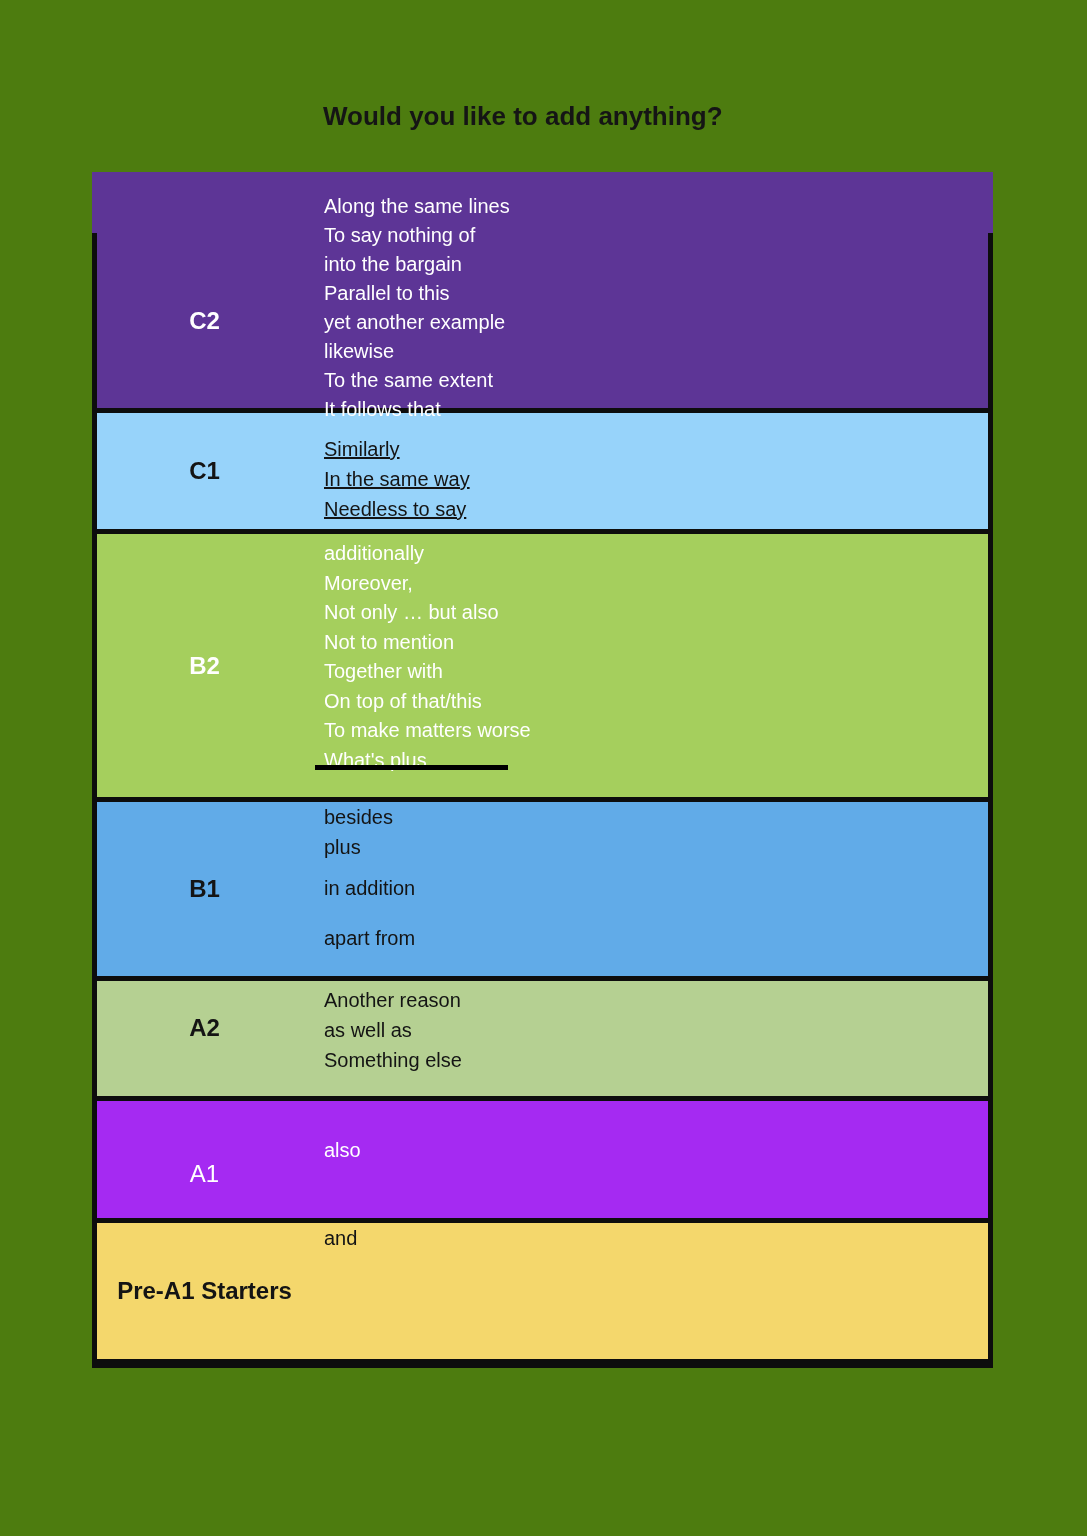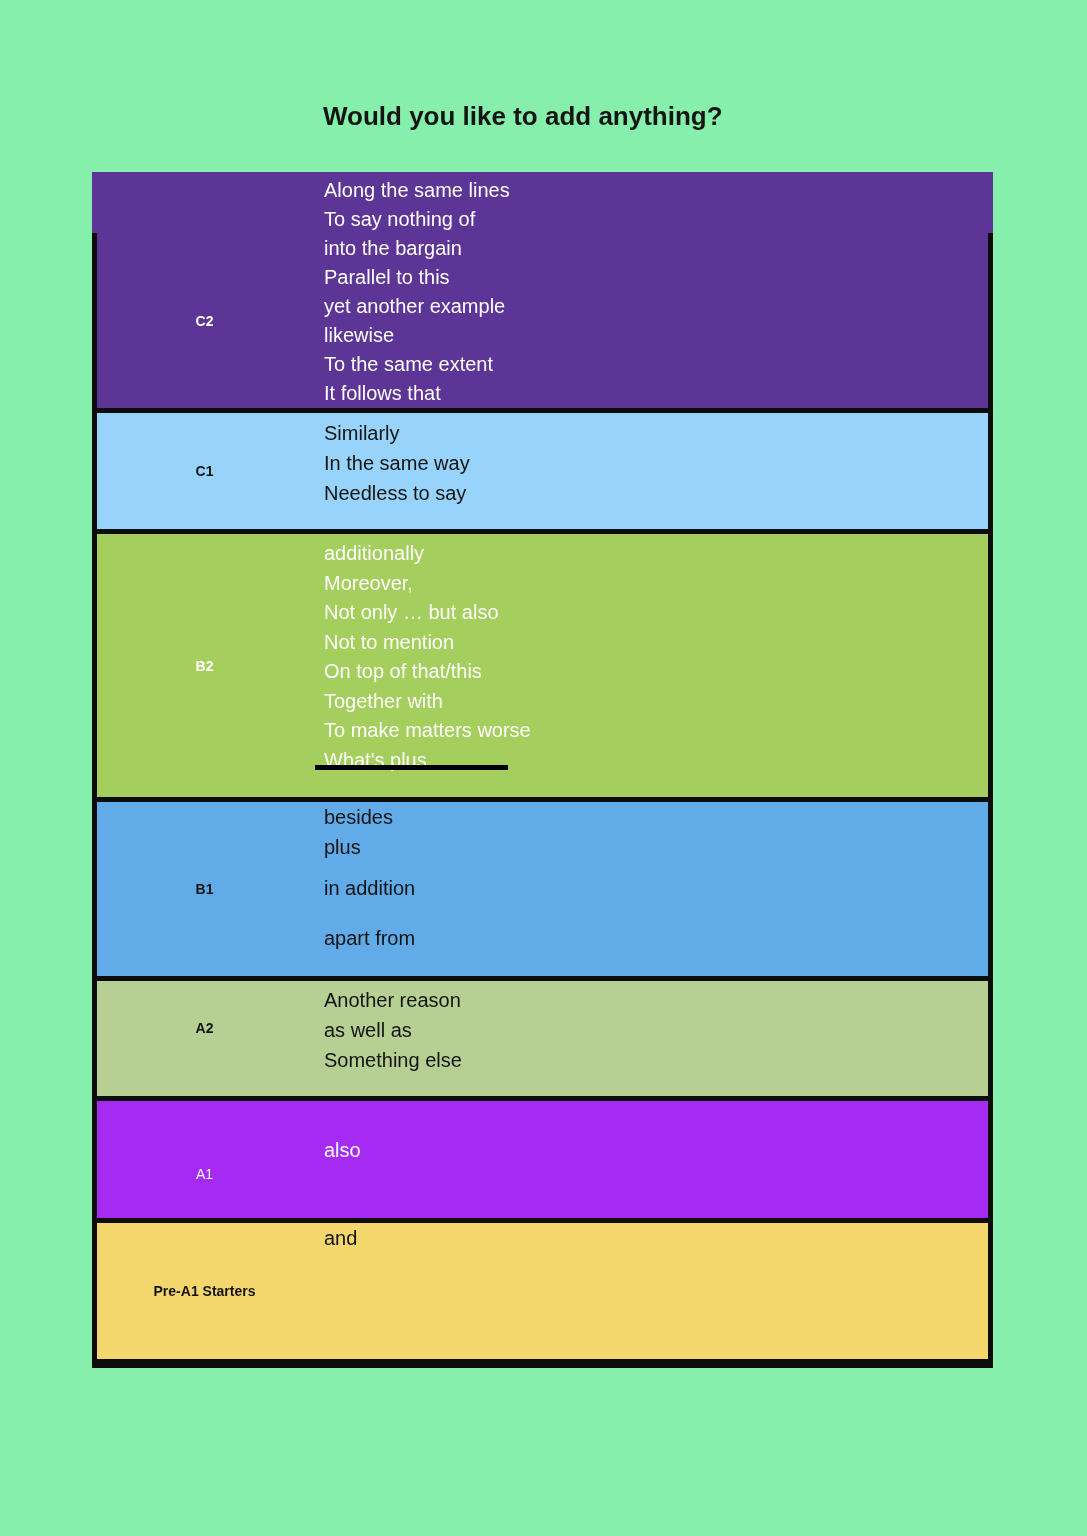--- a/index.html
+++ b/index.html
@@ -1,44 +1,44 @@
 <!DOCTYPE html>
 <html><head>
 <meta charset="utf-8">
 <style>
   html,body{margin:0;padding:0;}
   body{background:#ffffff;font-family:"Liberation Sans", sans-serif;}
-  .page{position:relative;width:1087px;height:1536px;background:#86efac;overflow:hidden;}
+  .page{position:relative;width:1087px;height:1536px;background:#4d7c0f;overflow:hidden;}
 
   .doc-title{position:absolute;left:323px;top:101px;font-size:26px;font-weight:bold;color:#151515;letter-spacing:0;}
 
   .band-table{position:absolute;left:92px;top:172px;width:901px;}
   .frame-edge{position:absolute;top:61px;bottom:0;width:5px;background:#0d0d0d;z-index:6;}
   .frame-left{left:0;}
   .frame-right{right:0;}
 
   .row{display:flex;border-bottom:5px solid #0d0d0d;box-sizing:content-box;}
-  .label-cell{width:225px;display:flex;align-items:center;justify-content:center;font-size:14px;font-weight:bold;}
+  .label-cell{width:225px;display:flex;align-items:center;justify-content:center;font-size:24px;font-weight:bold;}
   .phrases{flex:1;position:relative;padding-left:7px;font-size:20px;}
   .phrase{white-space:pre;}
 
   .row-c2{background:#5d3596;color:#ffffff;height:236px;}
   .row-c1{background:#97d3fa;color:#141414;height:116px;}
   .row-b2{background:#a5cf5d;color:#ffffff;height:263px;}
   .row-b1{background:#61abe8;color:#141414;height:174px;}
   .row-a2{background:#b5d092;color:#141414;height:115px;}
   .row-a1{background:#a52af2;color:#ffffff;height:117px;}
   .row-prea1{background:#f4d76c;color:#141414;height:136px;border-bottom-width:9px;}
 
   .row-c2 .label-cell{padding-top:61px;}
   .row-a2 .label-cell{padding-bottom:22px;}
   .row-a1 .label-cell{font-weight:normal;padding-top:28px;}
 
-  .row-c2 .phrases{padding-top:4px;line-height:29px;}
-  .row-c1 .phrases{padding-top:5px;line-height:30px;}
+  .row-c2 .phrases{padding-top:20px;line-height:29px;}
+  .row-c1 .phrases{padding-top:21px;line-height:30px;text-decoration:underline;}
   .row-b2 .phrases{padding-top:5px;line-height:29.5px;}
   .row-b1 .phrases{line-height:30px;}
   .row-a2 .phrases{padding-top:4px;line-height:30px;}
   .row-a1 .phrases{padding-top:34px;line-height:30px;}
   .row-prea1 .phrases{padding-top:0;line-height:30px;}
 
   .mt12{margin-top:11px;}
   .mt16{margin-top:20px;}
 
   .thick-rule{position:absolute;left:-2px;top:231px;width:193px;height:5px;background:#000000;}
@@ -75,22 +75,22 @@
       </div>
     </div>
 
     <div class="row row-b2">
       <div class="label-cell">B2</div>
       <div class="phrases">
         <div class="phrase">additionally</div>
         <div class="phrase">Moreover,</div>
         <div class="phrase">Not only … but also</div>
         <div class="phrase">Not to mention</div>
+        <div class="phrase">Together with</div>
         <div class="phrase">On top of that/this</div>
-        <div class="phrase">Together with</div>
         <div class="phrase">To make matters worse</div>
         <div class="thick-rule"></div>
         <div class="phrase">What's plus</div>
       </div>
     </div>
 
     <div class="row row-b1">
       <div class="label-cell">B1</div>
       <div class="phrases">
         <div class="phrase">besides</div>

